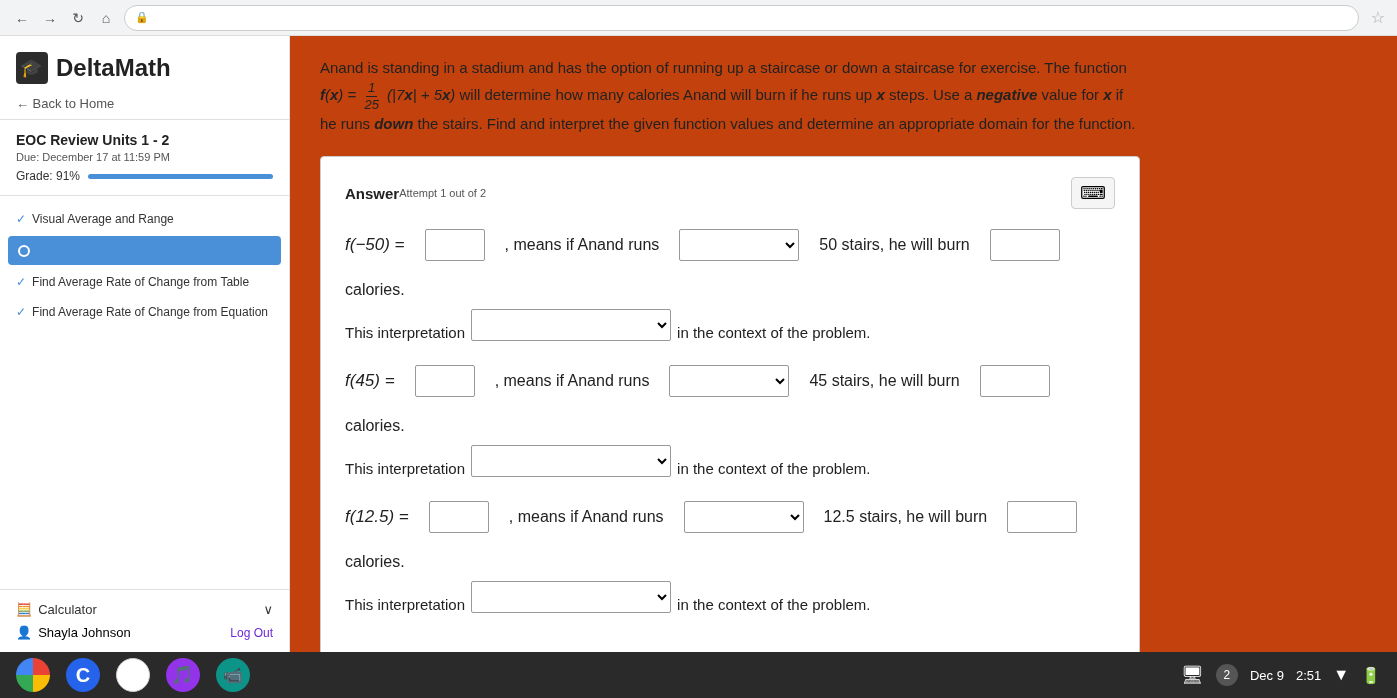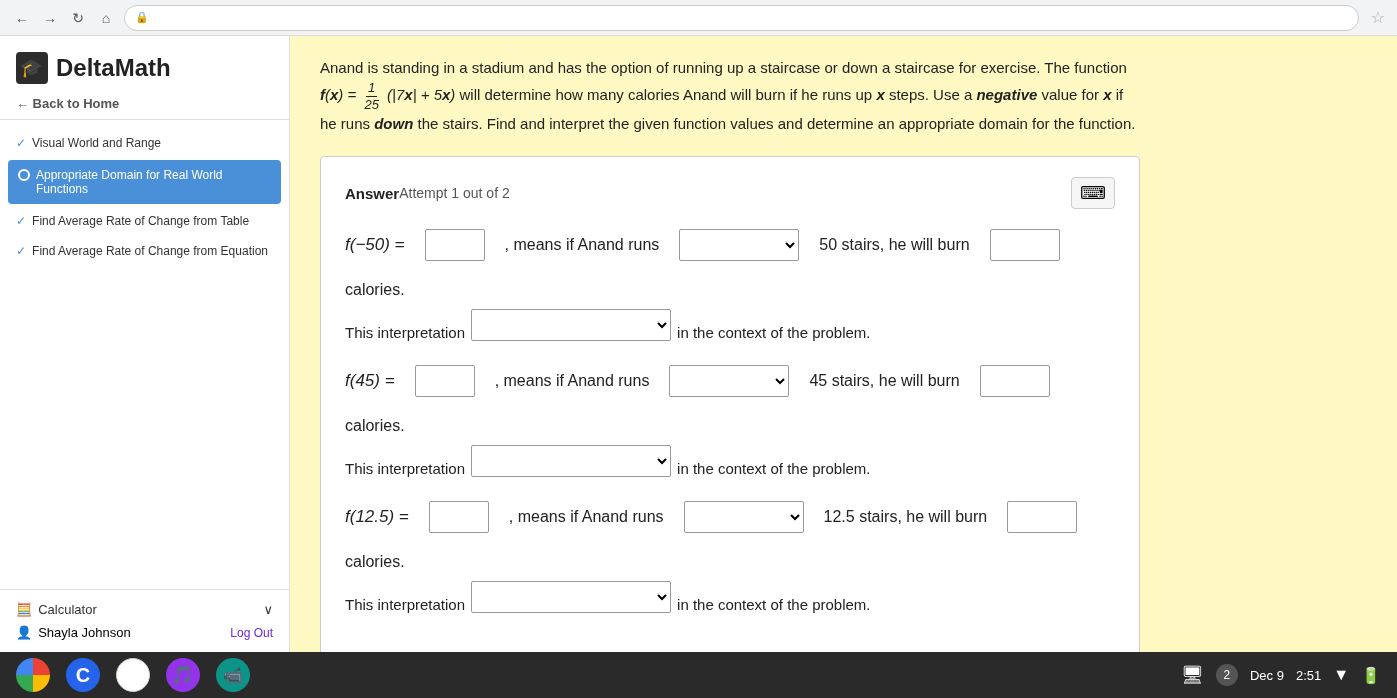--- a/index.html
+++ b/index.html
@@ -91,21 +91,20 @@
       color: #222;
     }
     .back-link {
       font-size: 13px;
       color: #555;
       display: flex;
       align-items: center;
       gap: 4px;
       text-decoration: none;
       cursor: pointer;
-      font-weight: bold;
     }
     .sidebar-meta {
       padding: 12px 16px;
       border-bottom: 1px solid #e0e0e0;
     }
     .assignment-title {
       font-size: 14px;
       font-weight: bold;
       color: #222;
     }
@@ -168,21 +167,21 @@
       justify-content: space-between;
       font-size: 13px;
     }
     .logout-link { color: #6d28d9; cursor: pointer; font-size: 12px; }
 
     
     .problem-area {
       flex: 1;
       padding: 20px 30px;
       overflow-y: auto;
-      background: #fef9c3;
+      background: #c2410c;
     }
     .problem-text {
       font-size: 15px;
       color: #222;
       line-height: 1.6;
       margin-bottom: 20px;
       max-width: 820px;
     }
     .problem-text em { font-style: italic; font-weight: bold; }
     .problem-text .math-inline { font-style: italic; }
@@ -200,21 +199,21 @@
       justify-content: space-between;
       margin-bottom: 20px;
     }
     .answer-label {
       font-size: 15px;
       font-weight: bold;
       color: #222;
       display: flex;
       align-items: center;
     }
-    .attempt-text { font-size: 14px; font-weight: normal; color: #555; }
+    .attempt-text { font-size: 11px; font-weight: normal; color: #555; }
     .keyboard-btn {
       border: 1px solid #ccc;
       background: #f5f5f5;
       border-radius: 4px;
       padding: 4px 8px;
       cursor: pointer;
       font-size: 18px;
     }
 
     .equation-row {
@@ -336,30 +335,37 @@
 <div class="main-content">
 
   <div class="sidebar">
     <div class="sidebar-header">
       <div class="logo-area">
         <div class="logo-icon">🎓</div>
         <span class="logo-text">DeltaMath</span>
       </div>
       <div class="back-link">← Back to Home</div>
     </div>
+    <div class="sidebar-meta">
+      <div class="assignment-title">EOC Review Units 1 - 2</div>
+      <div class="due-date">Due: December 17 at 11:59 PM</div>
+      <div class="grade-row">
+        <span class="grade-text">Grade: 91%</span>
+        <div class="grade-bar"></div>
+      </div>
+    </div>
     <div class="sidebar-nav">
 
       <div class="nav-item">
         <span class="check">✓</span>
-        <span>Visual World and Range</span>
+        <span>Visual Average and Range</span>
       </div>
 
       <div class="nav-item active">
         <span class="circle"></span>
-        <span>Appropriate Domain for Real World Functions</span>
       </div>
 
       <div class="nav-item">
         <span class="check">✓</span>
         <span>Find Average Rate of Change from Table</span>
       </div>
 
       <div class="nav-item">
         <span class="check">✓</span>
         <span>Find Average Rate of Change from Equation</span>

